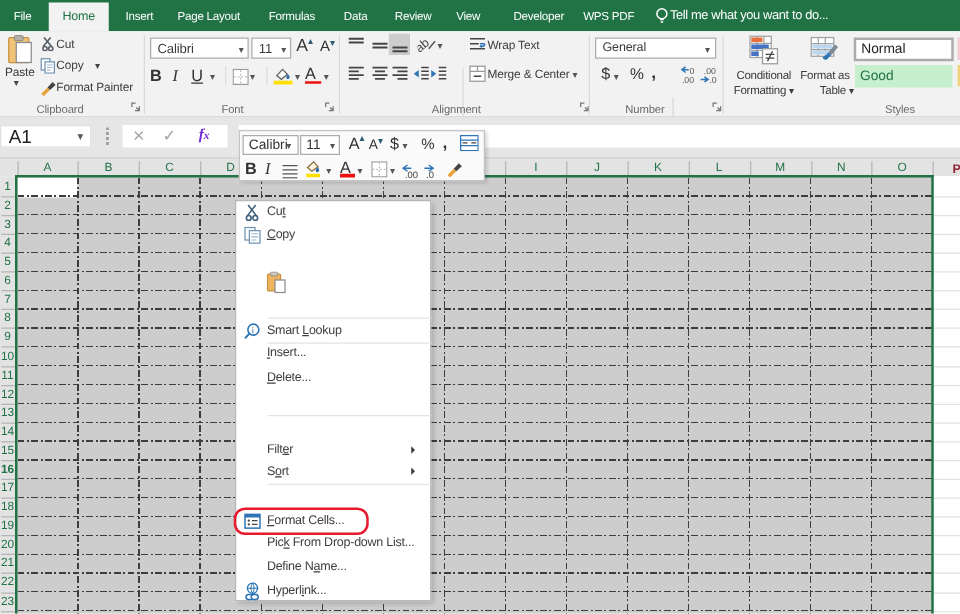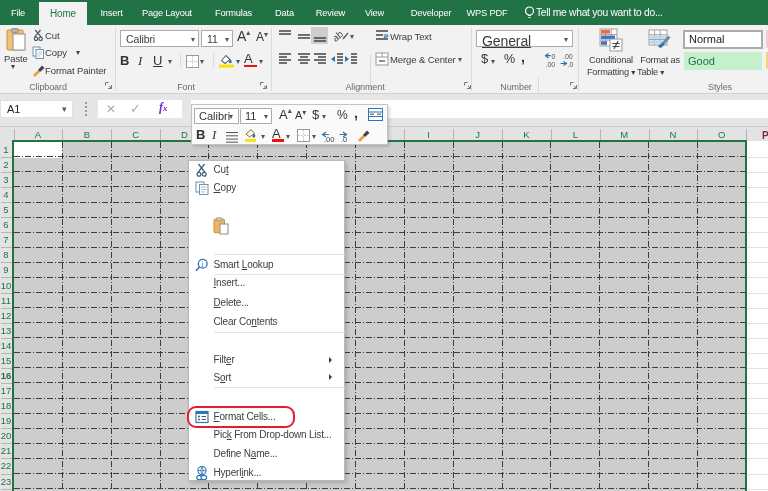--- a/index.html
+++ b/index.html
@@ -14,21 +14,21 @@
   color:#217346;font-size:10px;letter-spacing:-0.2px;text-align:center;line-height:24px;}
 
 #ribbon{position:absolute;left:0;top:25px;width:768px;height:69px;background:#f3f2f2;border-bottom:1px solid #d2d2d2;}
 .sep{position:absolute;top:3px;width:1px;height:63px;background:#dadada;}
 .glabel{position:absolute;top:57px;font-size:9px;color:#6a6a6a;text-align:center;letter-spacing:-0.1px;}
 .rtext{font-size:9.5px;color:#3b3b3b;letter-spacing:-0.1px;white-space:nowrap;}
 .launch{position:absolute;width:10px;height:10px;}
 
 #fbar{position:absolute;left:0;top:94px;width:768px;height:33px;background:#e6e6e6;border-bottom:1px solid #cbcbcb;}
 #namebox{position:absolute;left:0;top:6px;width:73px;height:18px;background:#fff;border:1px solid #e0e0e0;
-  font-size:11px;color:#222;padding-left:6px;line-height:17px;}
+  font-size:15px;color:#222;padding-left:6px;line-height:17px;}
 #fxpanel{position:absolute;left:98px;top:6px;width:84px;height:18px;background:#fff;}
 #finput{position:absolute;left:191px;top:6px;width:577px;height:18px;background:#fff;}
 
 #colheads{position:absolute;left:0;top:127px;width:768px;height:14px;background:#e3e3e3;}
 .colletter{position:absolute;top:1.5px;font-size:9.5px;color:#217346;width:48px;text-align:center;}
 .colsep{position:absolute;top:2px;width:1px;height:12px;background:#b5b5b5;}
 #rowheads{position:absolute;left:0;top:141px;width:13px;height:350px;background:#e3e3e3;}
 .rownum{position:absolute;left:0;width:12px;text-align:center;font-size:9.5px;color:#217346;}
 .rowsep{position:absolute;left:1px;height:1px;width:11px;background:#b5b5b5;}
 
@@ -186,21 +186,21 @@
     </svg>
     <div class="rtext abs" style="left:390px;top:29px;">Merge &amp; Center</div>
     <div class="abs" style="left:458px;top:30px;font-size:8px;color:#555;">▾</div>
     <div class="glabel" style="left:340px;width:50px;">Alignment</div>
     <svg class="launch" style="left:463px;top:56px;" viewBox="0 0 10 10">
       <path d="M1.5 4.5 v-3 h3 M4 7.5 h3.5 v-3.5 M5 5 l2 2 M7.2 5.6 v1.8 h-1.8" stroke="#777" stroke-width="1" fill="none"></path>
     </svg>
     <div class="sep" style="left:471px;"></div>
 
     <div class="abs" style="left:476px;top:5px;width:97px;height:17px;background:#fff;border:1px solid #ababab;">
-      <div class="rtext" style="padding:1.5px 0 0 5px;font-size:14px;text-decoration:underline;">General</div>
+      <div class="rtext" style="padding:1.5px 0 0 5px;font-size:10px;">General</div>
       <div class="abs" style="right:4px;top:4px;font-size:8px;color:#555;">▾</div>
     </div>
     <div class="abs" style="left:481px;top:26px;font-size:13px;color:#333;">$</div>
     <div class="abs" style="left:491px;top:32px;font-size:8px;color:#555;">▾</div>
     <div class="abs" style="left:504px;top:27px;font-size:12.5px;color:#333;">%</div>
     <div class="abs" style="left:521px;top:24px;font-size:14px;color:#333;font-weight:bold;">,</div>
     <div class="abs" style="left:538px;top:53px;width:1px;height:18px;background:#d8d8d8;"></div>
     <svg class="abs" style="left:543px;top:27px;" width="16" height="15" viewBox="0 0 16 15">
       <path d="M5.5 1.5 L2.5 3.7 L5.5 6 M2.5 3.7 H8" fill="none" stroke="#2e75b6" stroke-width="1.2"></path>
       <text x="8.5" y="7" font-size="7" fill="#555">0</text>
@@ -230,21 +230,21 @@
     <div class="rtext abs" style="left:583px;top:41.5px;width:56px;text-align:center;font-size:9.2px;letter-spacing:-0.2px;">Formatting <span style="font-size:8px;">▾</span></div>
     <svg class="abs" style="left:648px;top:4px;" width="23" height="22" viewBox="0 0 23 22">
       <rect x="1" y="1" width="18" height="15" fill="#fff" stroke="#a0a0a0" stroke-width="1"></rect>
       <path d="M1 5.8 H19 M1 10.6 H19 M6.6 1 V16 M12.2 1 V16" stroke="#a0a0a0" stroke-width="1"></path>
       <rect x="2" y="6.6" width="16" height="3.2" fill="#bdd7ee"></rect>
       <rect x="2" y="11.4" width="16" height="3.2" fill="#bdd7ee"></rect>
       <path d="M14.5 13 L20 6.5 L22.5 8.5 L17 15 Z" fill="#7b8a94"></path>
       <path d="M14.5 13 L17 15 L13.5 18.5 Q10.5 19.5 10 16.5 Q12 16.5 14.5 13 Z" fill="#2e75b6"></path>
     </svg>
     <div class="rtext abs" style="left:637px;top:29.5px;width:46px;text-align:center;font-size:9.2px;letter-spacing:-0.2px;">Format as</div>
-    <div class="rtext abs" style="left:637px;top:41.5px;width:46px;text-align:left;font-size:9.2px;letter-spacing:-0.2px;">Table <span style="font-size:8px;">▾</span></div>
+    <div class="rtext abs" style="left:637px;top:41.5px;width:46px;text-align:right;font-size:9.2px;letter-spacing:-0.2px;">Table <span style="font-size:8px;">▾</span></div>
     <div class="abs" style="left:683px;top:4.5px;width:80px;height:19px;background:#fff;border:2px solid #ababab;font-size:11px;color:#222;line-height:15px;padding-left:4px;">Normal</div>
     <div class="abs" style="left:684px;top:26.5px;width:78px;height:18px;background:#c6efce;font-size:11px;color:#217346;line-height:18px;padding-left:4px;">Good</div>
     <div class="abs" style="left:766px;top:5px;width:2px;height:18px;background:#f4cbd2;"></div>
     <div class="abs" style="left:766px;top:27px;width:2px;height:17px;background:#f0d37e;"></div>
     <div class="glabel" style="left:695px;width:50px;">Styles</div>
   </div>
 
   <div id="fbar">
     <div id="namebox">A1</div>
     <div class="abs" style="left:62px;top:10px;font-size:9px;color:#555;">▾</div>
@@ -498,23 +498,20 @@
           <text x="7.3" y="9.6" font-size="7.5" fill="#2e75b6" font-family="Liberation Serif">i</text>
         </svg>
         <span class="txt">Smart <u>L</u>ookup</span>
       </div>
     <div class="mi" style="top:112.5px;">
         <span class="txt"><u>I</u>nsert...</span>
       </div>
     <div class="mi" style="top:132.5px;">
         <span class="txt"><u>D</u>elete...</span>
       </div>
-    <div class="mi" style="top:151.5px;">
-        <span class="txt">Clear Co<u>n</u>tents</span>
-      </div>
     <div class="mi" style="top:190px;">
         <span class="txt">Filt<u>e</u>r</span>
         <span class="abs" style="left:140px;top:5.5px;width:0;height:0;border-left:3.8px solid #3a3a3a;border-top:3.8px solid transparent;border-bottom:3.8px solid transparent;"></span>
       </div>
     <div class="mi" style="top:207.5px;">
         <span class="txt">S<u>o</u>rt</span>
         <span class="abs" style="left:140px;top:5.5px;width:0;height:0;border-left:3.8px solid #3a3a3a;border-top:3.8px solid transparent;border-bottom:3.8px solid transparent;"></span>
       </div>
     <div class="mi" style="top:247px;">
         <svg class="micon" viewBox="0 0 16 16">

